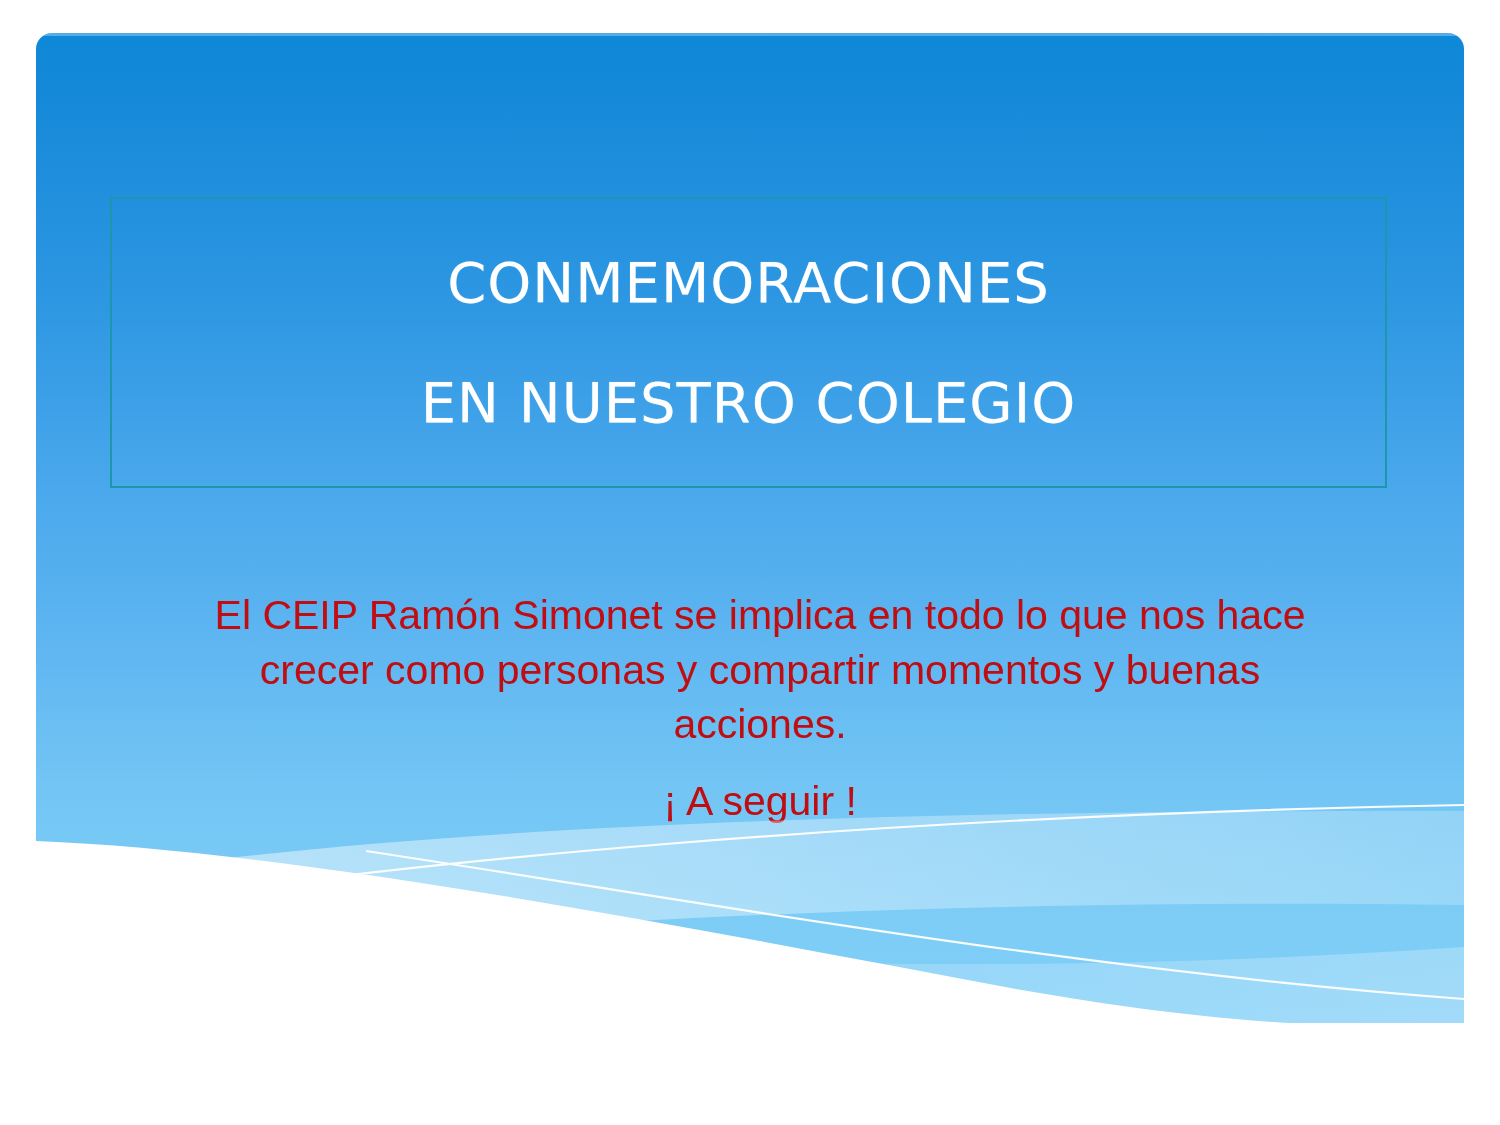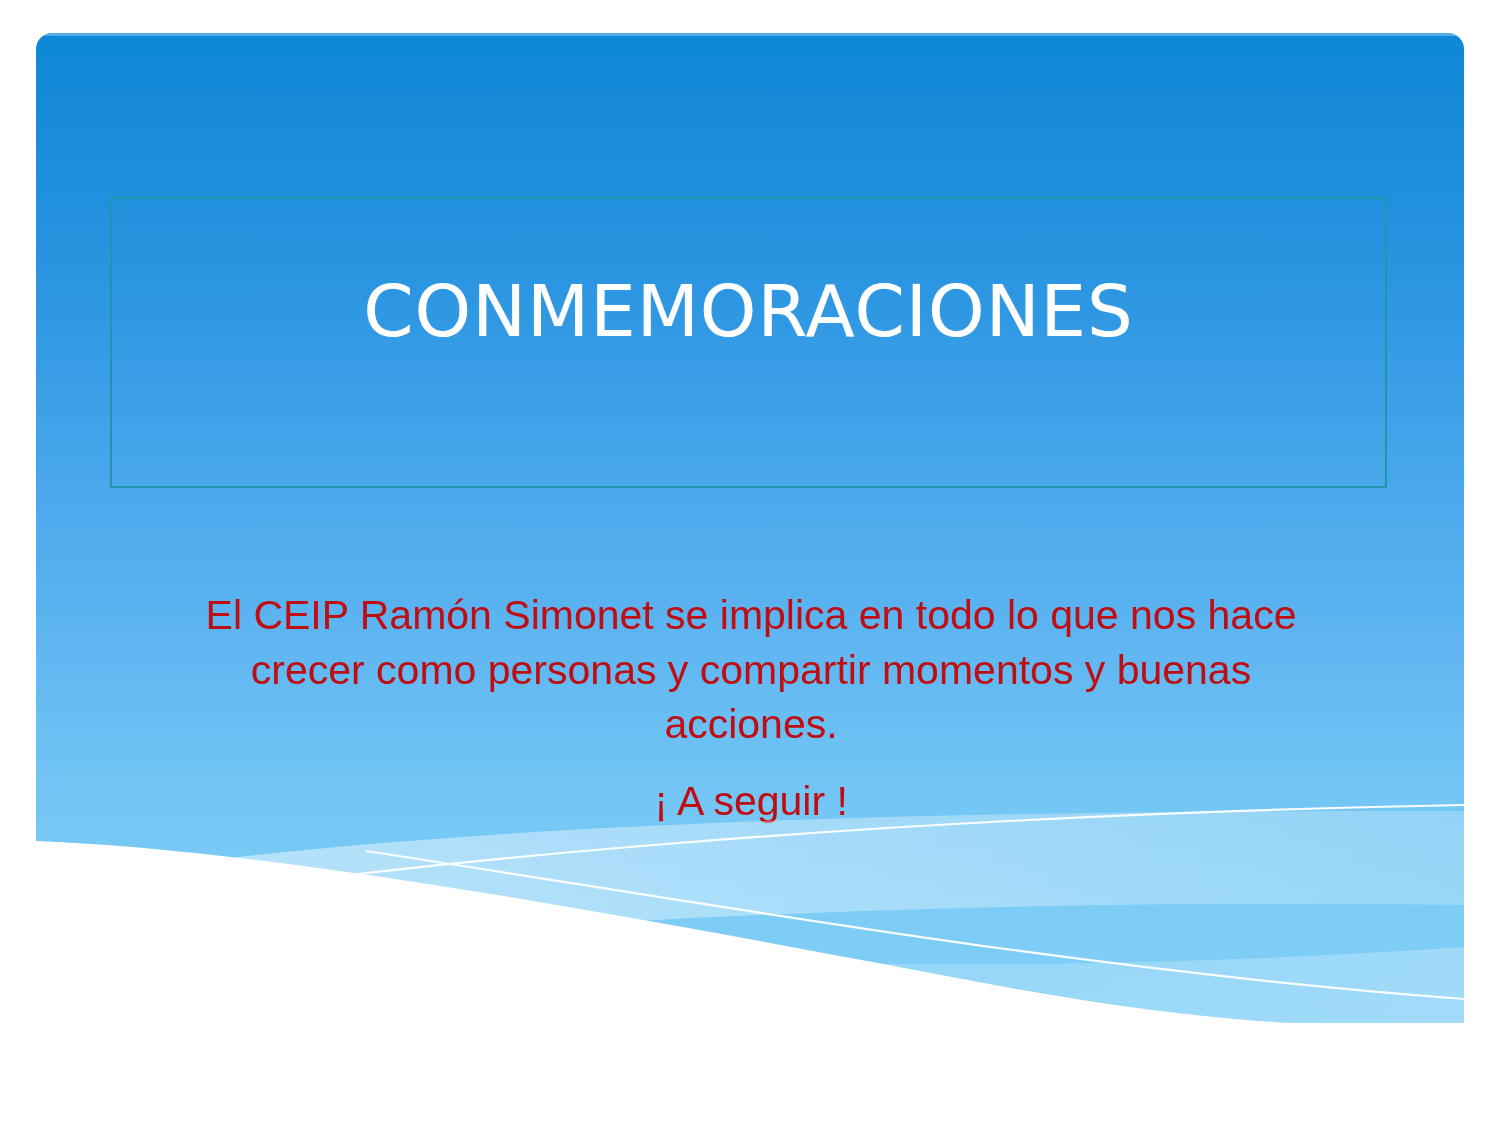--- a/index.html
+++ b/index.html
@@ -62,33 +62,33 @@
     box-sizing: border-box;
     display: flex;
     flex-direction: column;
     align-items: center;
     justify-content: center;
   }
   .title-line {
     color: #ffffff;
     font-family: "DejaVu Sans", sans-serif;
     font-weight: 400;
-    font-size: 72px;
+    font-size: 56px;
     line-height: 1.02;
     letter-spacing: 1px;
     white-space: nowrap;
     text-align: center;
     text-shadow: 0 0 1px rgba(255,255,255,0.45);
   }
   .title-line.l1 { margin-bottom: 62px; }
 
   
   .body-text {
     position: absolute;
-    left: 150px;
+    left: 159px;
     top: 555px;           
     width: 1130px;
     text-align: center;
     color: #bf0d12;
     font-family: "Liberation Sans", sans-serif;
     font-size: 41px;
     line-height: 1.33;
   }
   .body-text .para { margin: 0; }
   .body-text .closing {
@@ -110,20 +110,21 @@
 <body>
 
 <div id="slide-root">
 
   <div class="slide-panel">
 
     <div class="panel-top-sheen"></div>
 
     <div class="title-box">
       <div class="title-line l1">CONMEMORACIONES</div>
+      <div class="title-line l2">EN NUESTRO COLEGIO</div>
     </div>
 
     <div class="body-text">
       <p class="para">El CEIP Ramón Simonet se implica en todo lo que nos hace crecer como personas y compartir momentos y buenas acciones.</p>
       <p class="closing">¡ A seguir !</p>
     </div>
 
     <div class="waves">
       <svg viewBox="0 0 1428 230" preserveAspectRatio="none" aria-hidden="true">
         <defs>

